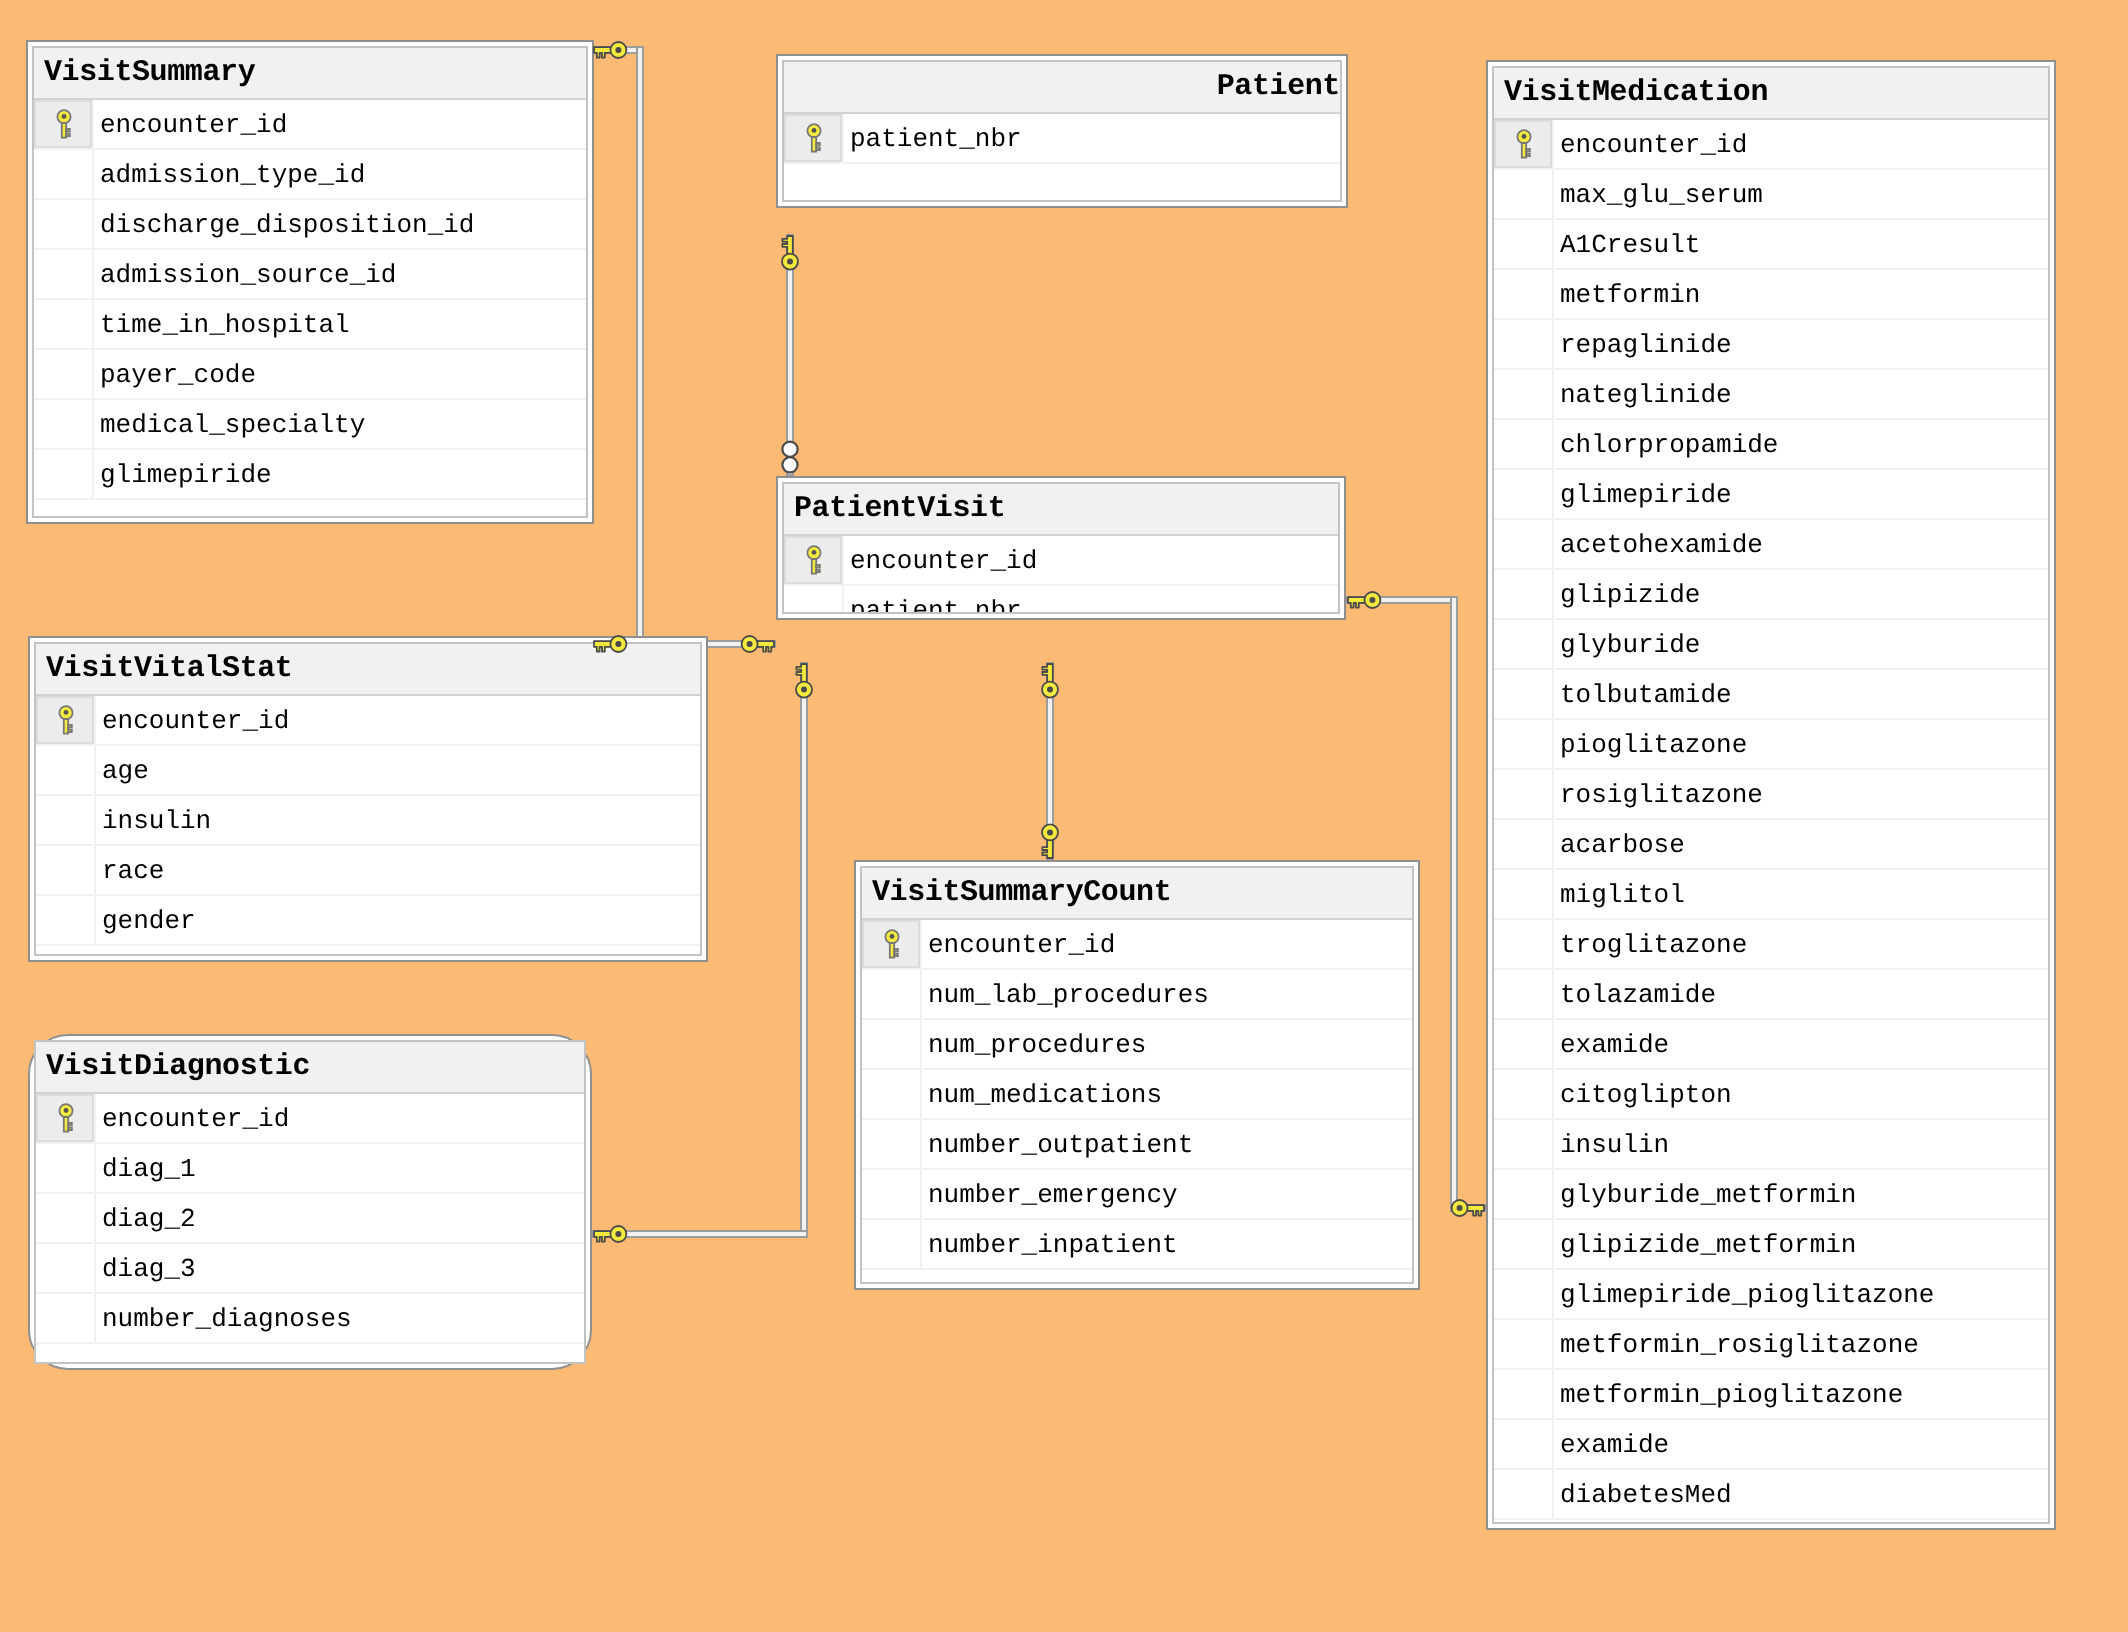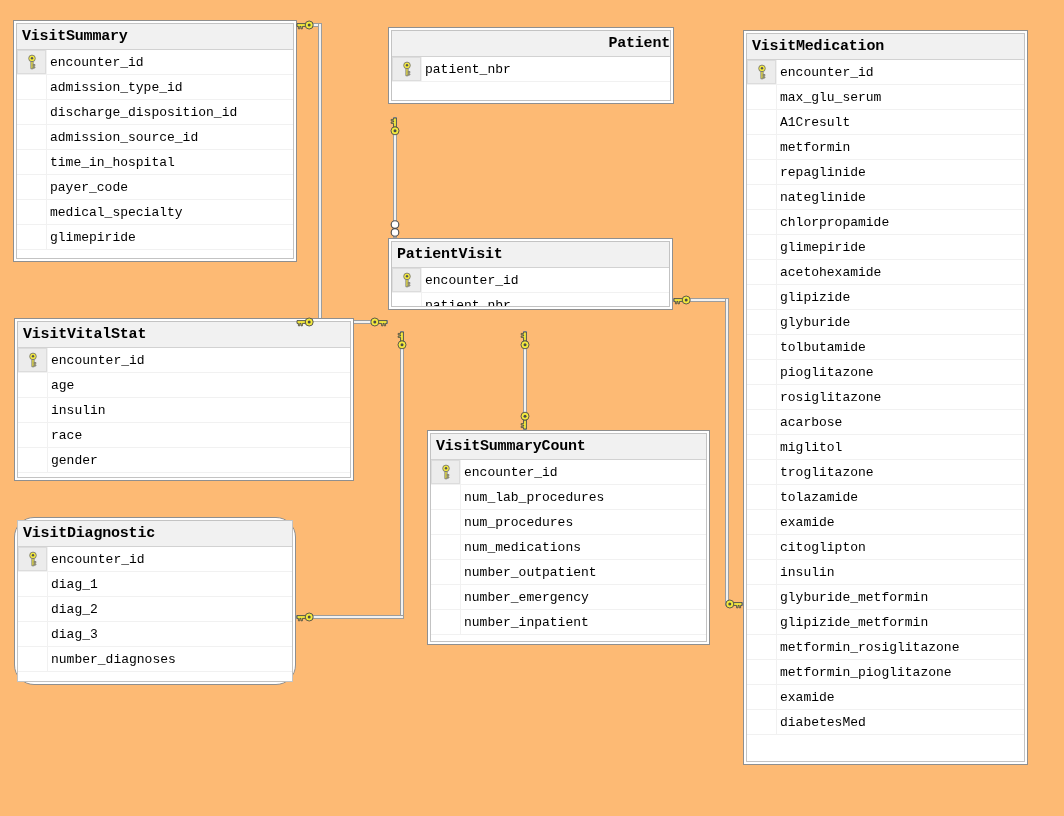--- a/index.html
+++ b/index.html
@@ -330,20 +330,24 @@
         <div class="row">
           <span class="keycell"></span>
           <span class="colname">glyburide_metformin</span>
         </div>
         <div class="row">
           <span class="keycell"></span>
           <span class="colname">glipizide_metformin</span>
         </div>
         <div class="row">
           <span class="keycell"></span>
+          <span class="colname">glimepiride_pioglitazone</span>
+        </div>
+        <div class="row">
+          <span class="keycell"></span>
           <span class="colname">metformin_rosiglitazone</span>
         </div>
         <div class="row">
           <span class="keycell"></span>
           <span class="colname">metformin_pioglitazone</span>
         </div>
         <div class="row">
           <span class="keycell"></span>
           <span class="colname">examide</span>
         </div>

